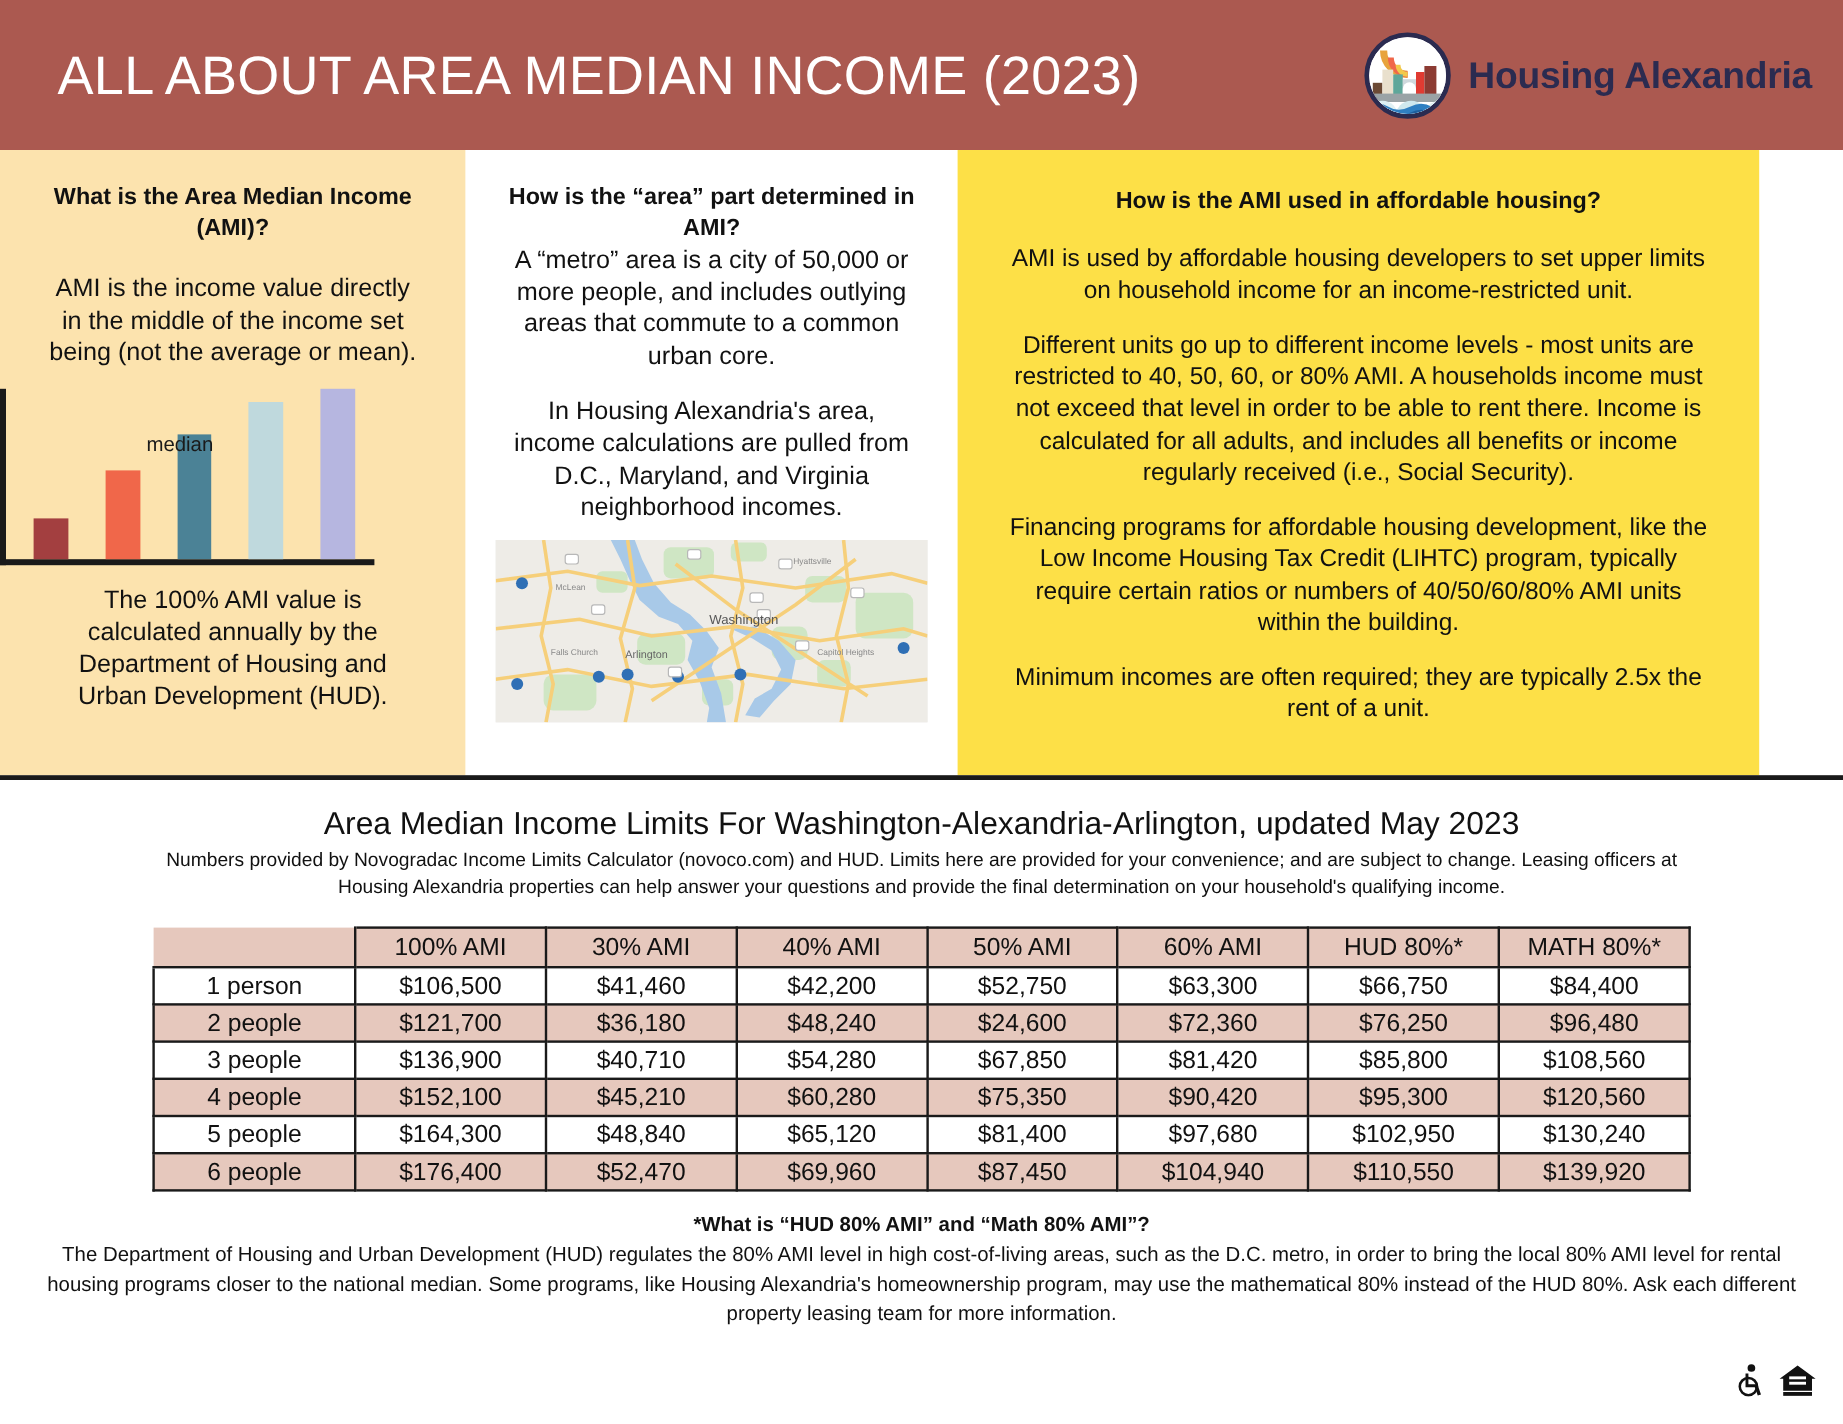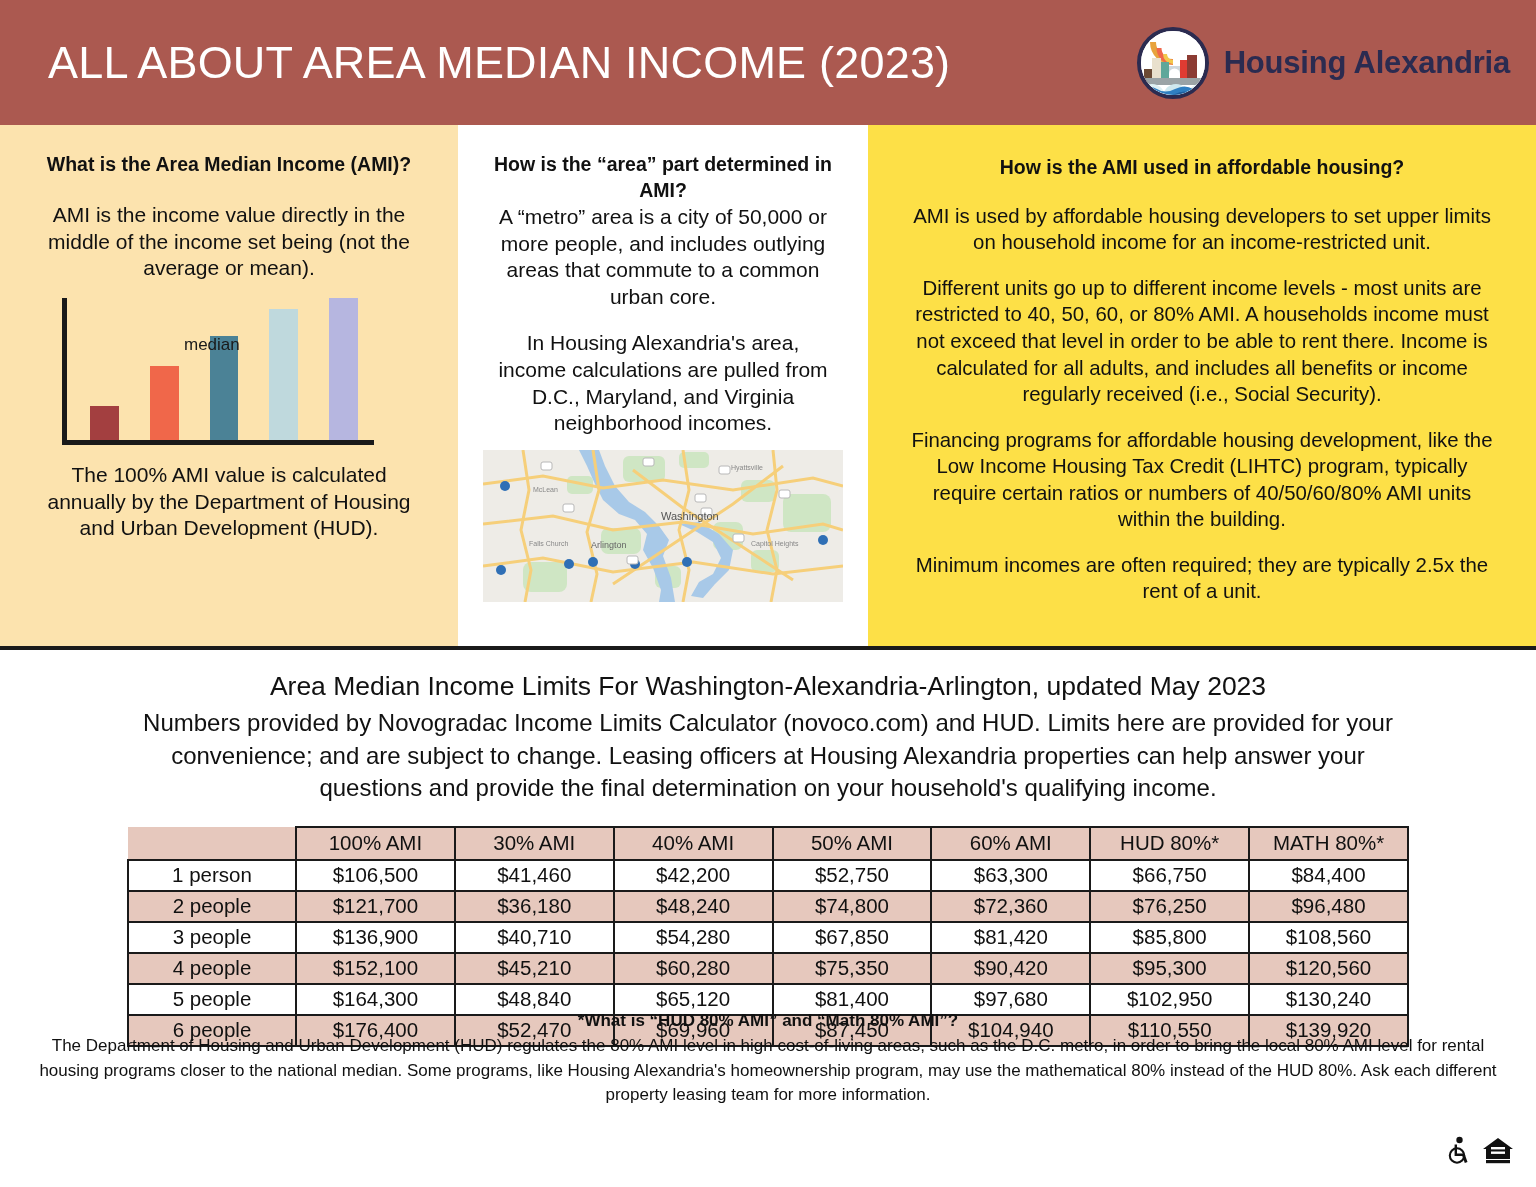--- a/index.html
+++ b/index.html
@@ -32,21 +32,21 @@
     color: #2b2b50; font-size: 31px; font-weight: bold; letter-spacing: -0.2px;
     white-space: nowrap;
   }
 
   
   .band {
     position: absolute; left: 0; top: 125px; width: 1536px; height: 521px;
     display: flex;
   }
   .col { position: relative; }
-  .col-a { width: 458px; background: #fce3ae; }
+  .col-a { width: 388px; background: #fce3ae; }
   .col-b { width: 410px; background: #ffffff; }
   .col-c { width: 668px; background: #fde047; }
 
   .col-head {
     font-size: 19.5px; font-weight: bold; text-align: center;
     line-height: 1.33; padding: 0 22px;
   }
   .col-a .col-head { margin-top: 27px; }
   .col-b .col-head { margin-top: 27px; padding: 0 24px; }
   .col-c .col-head { margin-top: 30px; padding: 0 34px; }
@@ -54,21 +54,21 @@
   .col-body {
     font-size: 21px; text-align: center; line-height: 1.27;
   }
   .col-a .col-body { padding: 0 36px; margin-top: 24px; }
   .col-b .col-body { padding: 0 34px; }
   .col-c .col-body { padding: 0 36px; margin-top: 22px; font-size: 20.4px; line-height: 1.3; }
   .col-body p + p { margin-top: 20px; }
   .col-c .col-body p + p { margin-top: 19px; }
 
   
-  .chart-wrap { margin-top: 16px; padding-left: 62px; }
+  .chart-wrap { margin-top: 16px; }
   .chart {
     position: relative; width: 312px; height: 147px;
   }
   .axis-y {
     position: absolute; left: 0; top: 0; width: 5px; height: 147px; background: #1a1a1a;
   }
   .axis-x {
     position: absolute; left: 0; bottom: 0; width: 312px; height: 5px; background: #1a1a1a;
   }
   .bars {
@@ -97,21 +97,21 @@
   .divider {
     position: absolute; left: 0; top: 646px; width: 1536px; height: 4px; background: #1a1a1a;
   }
 
   
   .table-section { position: absolute; left: 0; top: 655px; width: 1536px; }
   .tbl-title {
     text-align: center; font-size: 26.5px; margin-top: 16px; line-height: 1.15;
   }
   .tbl-sub {
-    text-align: center; font-size: 24px; line-height: 1.34;
+    text-align: center; font-size: 16px; line-height: 1.34;
     padding: 0 120px; margin-top: 6px;
   }
 
   table.ami {
     border-collapse: collapse; margin: 22px auto 0;
     width: 1282px; table-layout: fixed;
   }
   table.ami th, table.ami td {
     border: 2.5px solid #1a1a1a;
     text-align: center;
@@ -330,21 +330,21 @@
             <td>$52,750</td>
             <td>$63,300</td>
             <td>$66,750</td>
             <td>$84,400</td>
           </tr>
           <tr class="shade">
             <td>2 people</td>
             <td>$121,700</td>
             <td>$36,180</td>
             <td>$48,240</td>
-            <td>$74,800</td>
+            <td>$24,600</td>
             <td>$72,360</td>
             <td>$76,250</td>
             <td>$96,480</td>
           </tr>
           <tr class="plain">
             <td>3 people</td>
             <td>$136,900</td>
             <td>$40,710</td>
             <td>$54,280</td>
             <td>$67,850</td>

